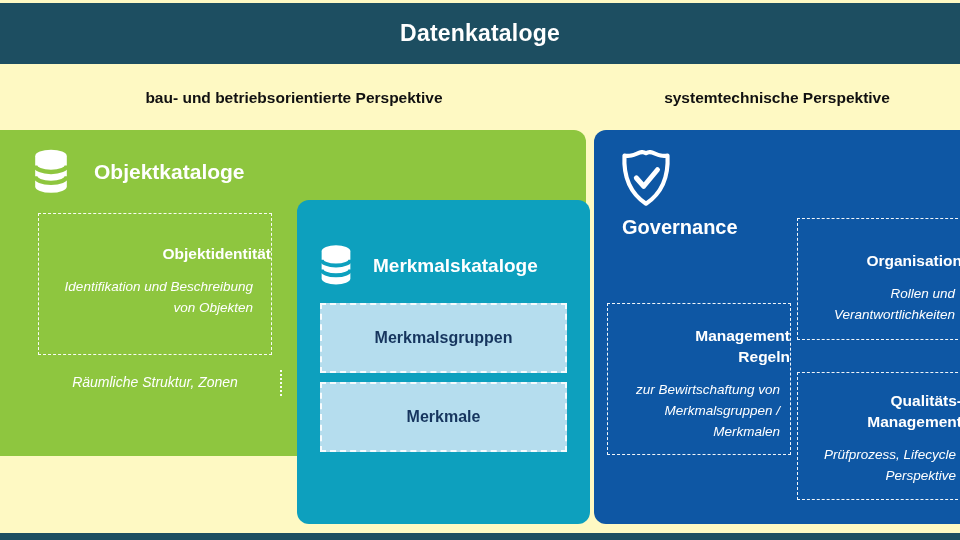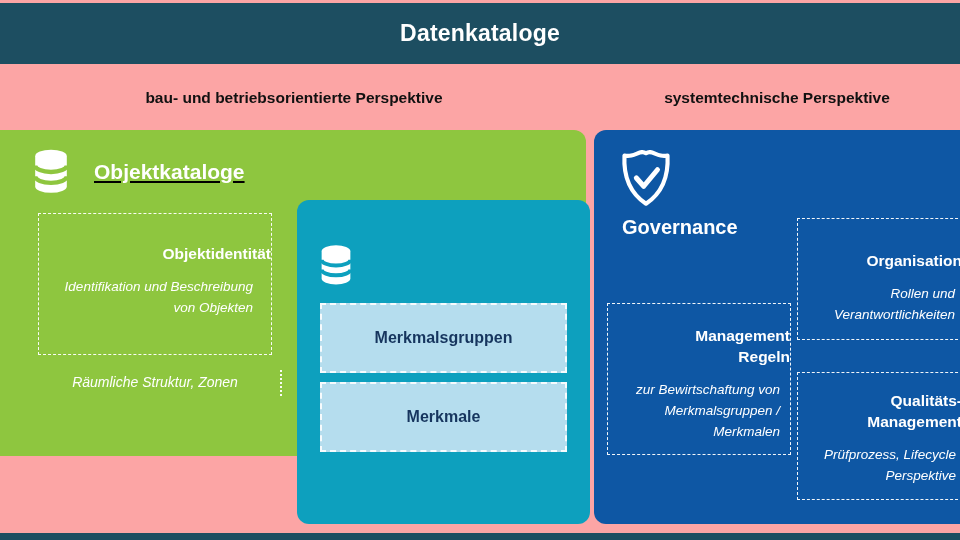--- a/index.html
+++ b/index.html
@@ -1,18 +1,18 @@
 <!DOCTYPE html>
 <html style="--header_bar: #1d4e61; --green: #8ec63f; --teal: #0da0be; --light_blue: #b5ddee; --blue: #0e57a4; --navy_text: #16355e; --label_text: #111111;"><head>
 <meta charset="utf-8">
 <style>
   html,body { margin:0; padding:0; background:#fff; }
   .stage {
     position:relative; width:960px; height:540px; overflow:hidden;
-    background:#fca5a5; font-family:"Liberation Sans", sans-serif;
+    background:#fef9c3; font-family:"Liberation Sans", sans-serif;
     -webkit-font-smoothing:antialiased;
   }
   
   .topbar {
     position:absolute; left:0; top:3px; width:960px; height:61px;
     background:var(--header_bar,#1d4e61);
     display:flex; align-items:center; justify-content:center;
   }
   .topbar h1 { margin:0; font-size:23px; font-weight:bold; color:#fff; letter-spacing:.2px; }
   .bottombar {
@@ -31,21 +31,21 @@
   .teal-box {
     position:absolute; left:297px; top:200px; width:293px; height:324px;
     background:var(--teal,#0da0be); border-radius:12px;
   }
   .blue-box {
     position:absolute; left:594px; top:130px; width:366px; height:394px;
     background:var(--blue,#0e57a4); border-radius:12px 0 0 12px;
   }
   
   .panel-header { position:absolute; display:flex; align-items:center; }
-  .green-box .panel-header { left:28px; top:16px; gap:20px;text-decoration:underline; }
+  .green-box .panel-header { left:28px; top:16px; gap:20px; }
   .teal-box  .panel-header { left:18px; top:42px; gap:16px; }
   .panel-title { color:#fff; font-weight:bold; }
   .green-box .panel-title { font-size:21px; }
   .teal-box  .panel-title { font-size:19px; }
   .icon svg { display:block; }
   
   .dashed-box {
     position:absolute; border:1.5px dashed rgba(255,255,255,.95);
     text-align:right; color:#fff; box-sizing:border-box;
   }
@@ -122,20 +122,21 @@
 
   <section class="teal-box">
     <div class="panel-header">
       <span class="icon">
         <svg width="42" height="47" viewBox="0 0 64 72">
           <path d="M10 14 A22 9 0 0 1 54 14 V56 A22 9 0 0 1 10 56 Z" fill="#fff"></path>
           <path class="db-cut-teal" d="M10 27 A22 9 0 0 0 54 27" stroke-width="6" fill="none"></path>
           <path class="db-cut-teal" d="M10 42 A22 9 0 0 0 54 42" stroke-width="6" fill="none"></path>
         </svg>
       </span>
+      <span class="panel-title">Merkmalskataloge</span>
     </div>
 
     <div class="light-box mg-box">
       <span>Merkmalsgruppen</span>
     </div>
     <div class="light-box m-box">
       <span>Merkmale</span>
     </div>
   </section>
 

